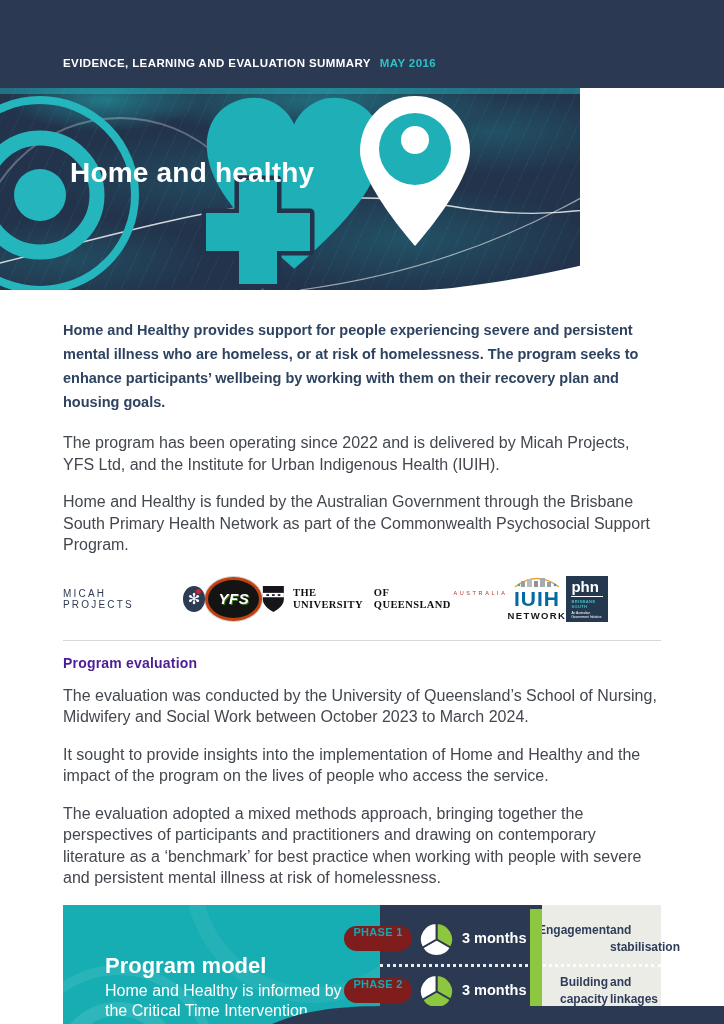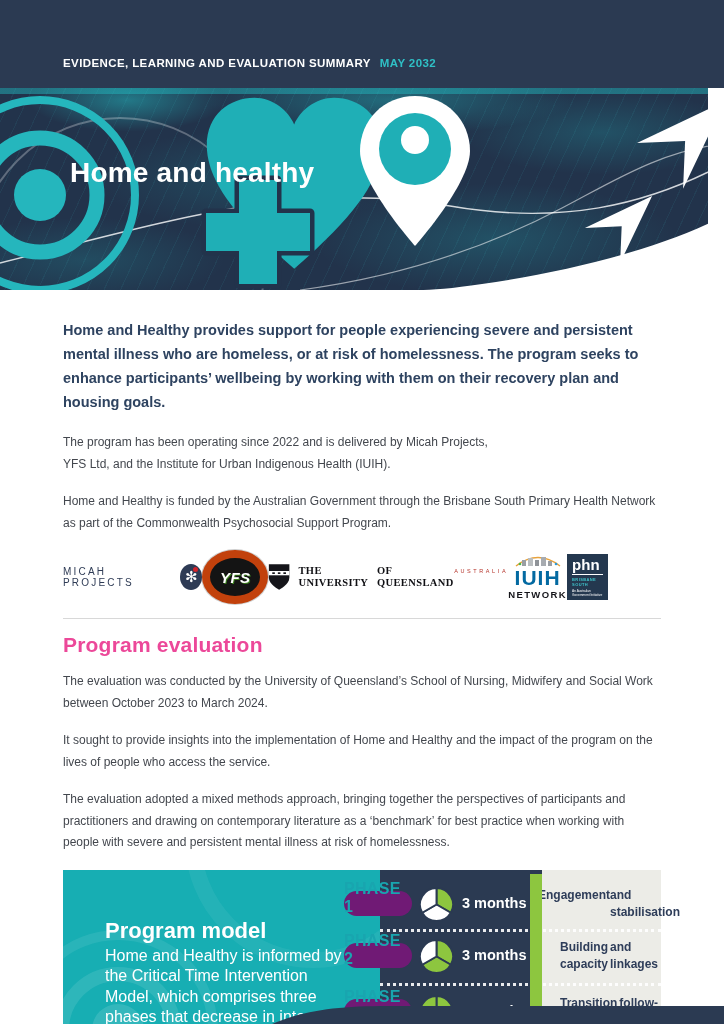--- a/index.html
+++ b/index.html
@@ -6,101 +6,101 @@
   .page{position:relative;width:724px;height:1024px;margin:0 auto;background:#ffffff;
         font-family:"Liberation Sans",sans-serif;overflow:hidden;}
 
   
   .topbar{position:absolute;top:0;left:0;width:724px;height:88px;background:#2B3A52;}
   .topbar-text{position:absolute;left:63px;top:57px;font-size:11.5px;font-weight:bold;
                letter-spacing:.4px;color:#ffffff;white-space:nowrap;}
   .topbar-date{color:#2FC0C6;margin-left:9px;}
 
   
-  .hero{position:absolute;top:88px;left:0;width:708px;height:202px;overflow:hidden;
+  .hero{position:absolute;top:88px;left:0;width:580px;height:202px;overflow:hidden;
         background:
          linear-gradient(180deg, rgba(35,190,196,.45) 0 6px, transparent 6px),
          radial-gradient(140px 45px at 18% 6%, rgba(35,190,196,.50), transparent 70%),
          radial-gradient(260px 50px at 55% 6%, rgba(35,190,196,.40), transparent 70%),
          radial-gradient(200px 60px at 85% 22%, rgba(35,190,196,.22), transparent 70%),
          radial-gradient(220px 70px at 35% 45%, rgba(35,190,196,.16), transparent 70%),
          radial-gradient(260px 80px at 70% 75%, rgba(35,190,196,.22), transparent 70%),
          radial-gradient(200px 60px at 12% 85%, rgba(35,190,196,.18), transparent 70%),
          #22334B;}
   .hero::after{content:"";position:absolute;inset:0;
         background:repeating-linear-gradient(115deg, transparent 0 14px, rgba(60,210,215,.07) 14px 15px);
         pointer-events:none;}
   .hero-art{position:absolute;inset:0;z-index:1;}
   .hero-title{position:absolute;left:70px;top:50px;z-index:2;color:#ffffff;
               font-size:28px;font-weight:bold;letter-spacing:.2px;}
 
   
   .main{position:absolute;top:290px;left:0;width:724px;padding:0 63px;box-sizing:border-box;}
   .intro{margin:28px 0 18px 0;font-size:14.5px;line-height:24px;font-weight:bold;color:#2E4360;}
-  .body-p{margin:0 0 16px 0;font-size:12px;line-height:21.5px;color:#43474E;}
+  .body-p{margin:0 0 16px 0;font-size:16px;line-height:21.5px;color:#43474E;}
   .preline{white-space:pre-line;}
 
   
   .logos{display:flex;align-items:center;justify-content:space-between;width:545px;height:54px;margin-top:10px;}
   .logo-micah{display:flex;align-items:center;gap:17px;}
   .micah-text{font-size:10px;letter-spacing:2.2px;color:#2E3B55;}
   .micah-icon{position:relative;width:26px;height:26px;border-radius:50%;background:#2E3B55;
               display:flex;align-items:center;justify-content:center;color:#fff;font-size:15px;}
   .micah-dot{position:absolute;top:3px;right:4px;width:5px;height:5px;border-radius:50%;background:#D2232A;}
-  .logo-yfs{width:58px;height:38px;border-radius:50%;background:#141414;border:8px solid #c2410c;
+  .logo-yfs{width:58px;height:38px;border-radius:50%;background:#141414;border:3px solid #c2410c;
             box-shadow:0 0 0 1px #cfcfcf;display:flex;align-items:center;justify-content:center;}
   .yfs-text{color:#ffffff;font-weight:bold;font-style:italic;font-size:15px;letter-spacing:.5px;
             text-shadow:1px 1px 0 #3a7d1e;}
   .logo-uq{display:flex;align-items:center;gap:8px;}
   .uq-lines{display:flex;}
   .uq-l12{font-family:"Liberation Serif",serif;font-size:10.5px;font-weight:bold;color:#101014;line-height:12px;letter-spacing:.4px;}
   .uq-l3{font-size:5.5px;letter-spacing:2.6px;color:#B5332A;margin-top:3px;}
   .logo-iuih{display:flex;flex-direction:column;align-items:center;line-height:1;}
   .iuih-text{font-size:21px;font-weight:bold;color:#0369a1;letter-spacing:1px;}
   .iuih-sub{font-size:9.5px;font-weight:bold;color:#15151A;letter-spacing:1.4px;margin-top:2px;}
   .logo-phn{width:46px;height:46px;background:#24384F;box-sizing:border-box;padding:4px 5px;
             display:flex;flex-direction:column;}
   .phn-text{color:#fff;font-weight:bold;font-size:15px;line-height:14px;border-bottom:1px solid #ffffff;padding-bottom:2px;}
   .phn-sub{color:#3FC1C9;font-size:4px;letter-spacing:.4px;margin-top:2px;font-weight:bold;}
   .phn-tiny{color:#ffffff;font-size:3.2px;margin-top:2px;line-height:4px;}
 
   .divider{border:none;border-top:1px solid #D8D8D8;margin:14px 0 0 0;width:598px;}
 
-  .section-h2{margin:14px 0 0 0;font-size:21px;font-weight:bold;color:#ec4899;letter-spacing:.2px;}
+  .section-h2{margin:14px 0 0 0;font-size:14px;font-weight:bold;color:#4c1d95;letter-spacing:.2px;}
   .eval-p1{margin-top:14px;}
 
   
   .model{position:relative;width:598px;height:184px;margin-top:14px;}
   .model-teal{position:absolute;left:0;top:0;width:317px;height:184px;background:#17AEB3;overflow:hidden;}
   .model-navy{position:absolute;left:317px;top:0;width:162px;height:184px;background:#2B3A52;}
   .model-gray{position:absolute;left:479px;top:0;width:119px;height:184px;background:#ECECE7;}
   .model-title{position:absolute;left:42px;top:26px;color:#ffffff;font-size:22px;font-weight:bold;z-index:2;}
   .model-desc{position:absolute;left:42px;top:60px;width:248px;color:#ffffff;font-size:16px;line-height:20.5px;z-index:2;}
   .model-rings{position:absolute;inset:0;z-index:1;}
-  .pill{position:absolute;left:281px;width:68px;height:25px;border-radius:13px;background:#701a75;
-        display:flex;align-items:flex-end;justify-content:center;z-index:3;
-        font-size:16px;font-weight:bold;color:#19A5AF;letter-spacing:.3px;}
+  .pill{position:absolute;left:281px;width:68px;height:25px;border-radius:13px;background:#7f1d1d;
+        display:flex;align-items:flex-start;justify-content:center;z-index:3;
+        font-size:11px;font-weight:bold;color:#19A5AF;letter-spacing:.3px;}
   .pie{position:absolute;left:356px;width:35px;height:35px;z-index:2;}
   .months{position:absolute;left:399px;width:80px;height:25px;display:flex;align-items:center;
           color:#ffffff;font-size:14.5px;font-weight:bold;z-index:2;}
   .dash{position:absolute;left:317px;width:281px;height:0;border-top:3px dotted rgba(255,255,255,.9);z-index:2;}
   .greenbar{position:absolute;left:467px;width:12px;height:64px;background:#8DC63F;z-index:3;}
   .outcome{position:absolute;left:497px;width:98px;height:34px;display:flex;flex-direction:row;
            justify-content:center;color:#2E3D59;font-size:12px;font-weight:bold;line-height:17px;z-index:2;}
 
   .bottom-band{position:absolute;left:0;bottom:0;width:724px;height:22px;z-index:5;}
 </style>
 </head>
 <body>
 
 <div class="page">
 
   <header class="topbar">
     <div class="topbar-text">
-      <span>EVIDENCE, LEARNING AND EVALUATION SUMMARY</span><span class="topbar-date">MAY 2032</span>
+      <span>EVIDENCE, LEARNING AND EVALUATION SUMMARY</span><span class="topbar-date">MAY 2016</span>
     </div>
   </header>
 
   <section class="hero">
     <svg class="hero-art" width="724" height="202" viewBox="0 0 724 202">
 
       <circle cx="120" cy="175" r="145" fill="none" stroke="rgba(255,255,255,.28)" stroke-width="2"></circle>
 
       <path d="M0,175 C180,130 300,92 450,118 C560,137 645,118 724,76" fill="none" stroke="rgba(255,255,255,.8)" stroke-width="1.4"></path>
       <path d="M300,202 C420,186 505,150 562,120 C612,94 662,62 724,56" fill="none" stroke="rgba(255,255,255,.55)" stroke-width="1.2"></path>

